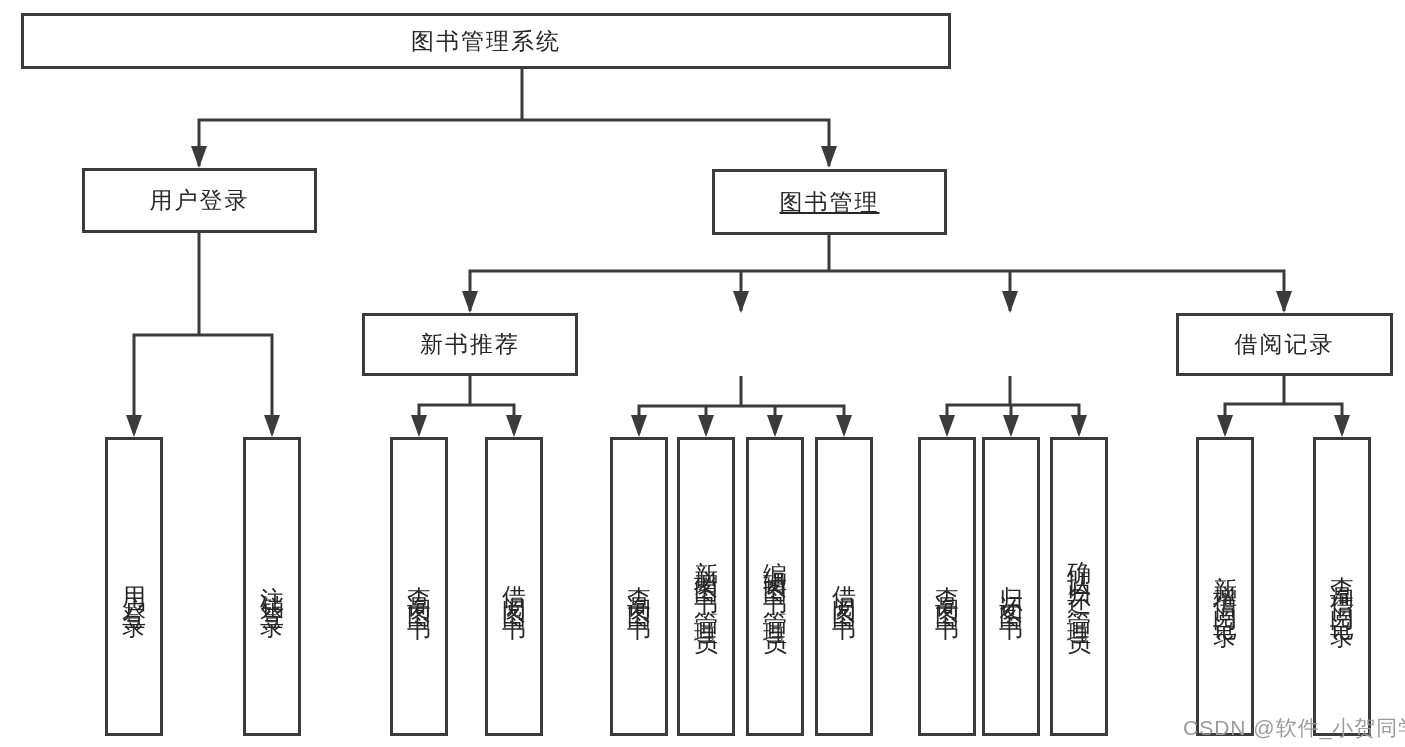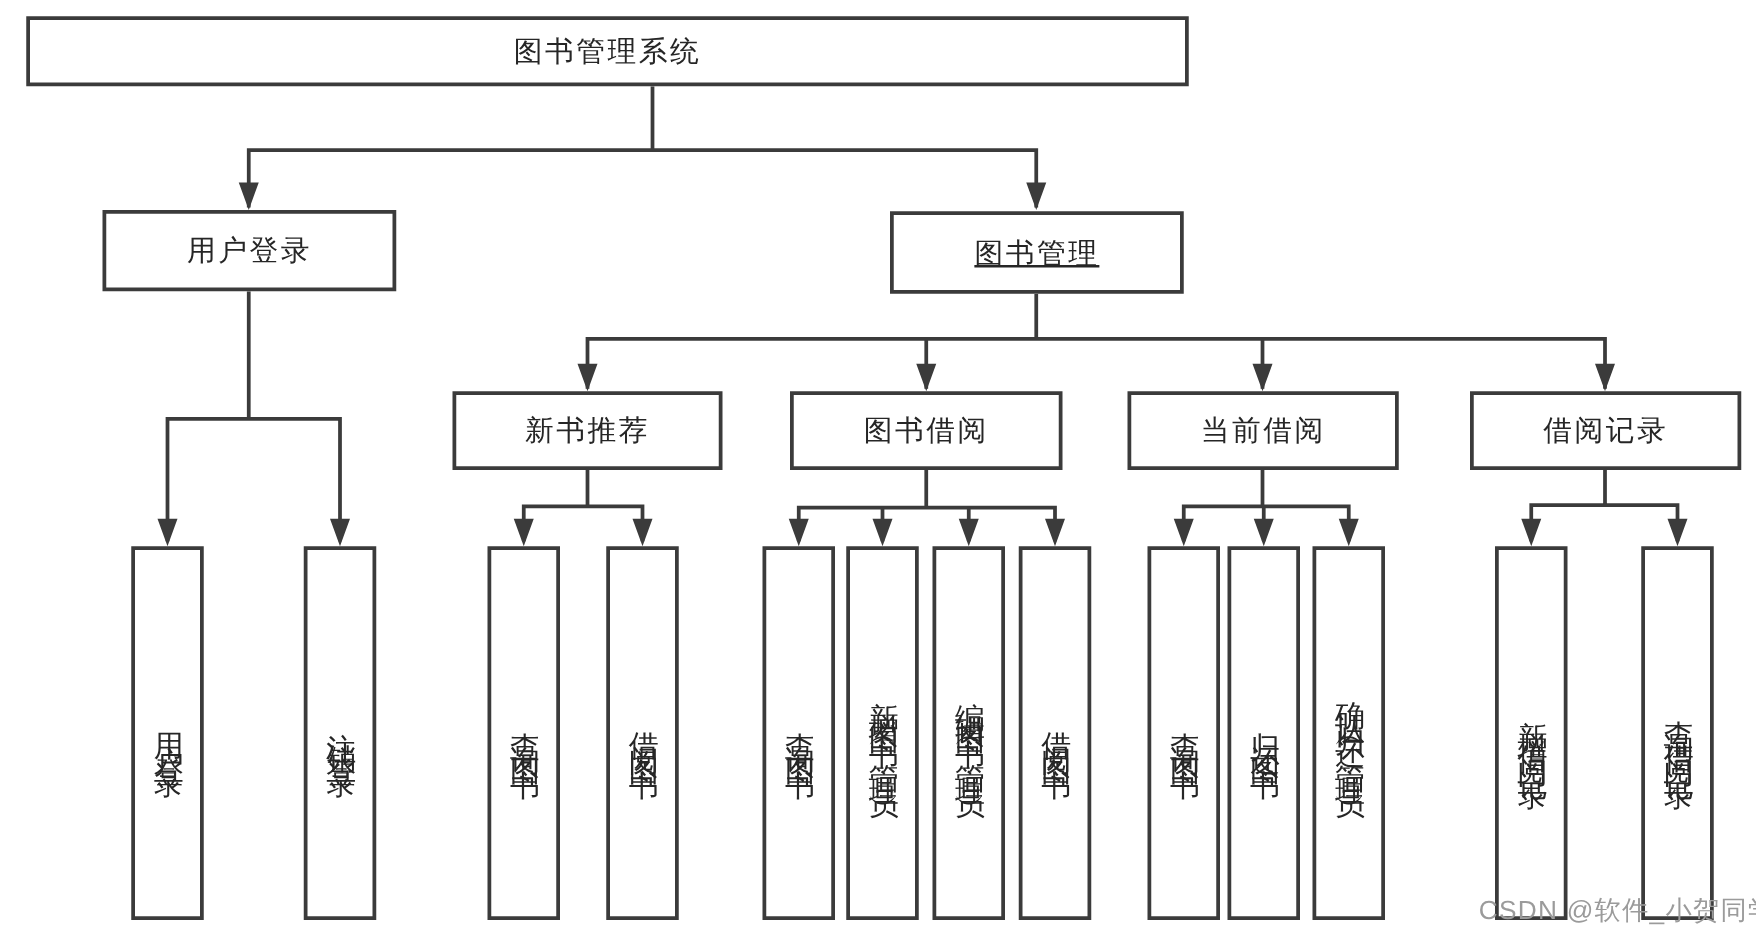--- a/index.html
+++ b/index.html
@@ -82,22 +82,20 @@
       <path class="ah" d="M1217 415 h16 L1225 437 Z M1334 415 h16 L1342 437 Z"></path>
     </g>
   </svg>
 
   <div class="box h-box" style="left:5px; top:13px; width:930px; height:56px;margin-left:16px;">图书管理系统</div>
 
   <div class="box h-box" style="left:82px; top:168px; width:235px; height:65px;">用户登录</div>
   <div class="box h-box" style="left:712px; top:169px; width:235px; height:66px;text-decoration:underline;">图书管理</div>
 
   <div class="box h-box" style="left:362px; top:313px; width:216px; height:63px;text-align:right;">新书推荐</div>
-  <div class="box h-box" style="left:632px; top:313px; width:218px; height:63px;">图书借阅</div>
-  <div class="box h-box" style="left:902px; top:313px; width:217px; height:63px;">当前借阅</div>
   <div class="box h-box" style="left:1176px; top:313px; width:217px; height:63px;">借阅记录</div>
 
   <div class="box v-box" style="left:105px;">用户登录</div>
   <div class="box v-box" style="left:243px;">注销登录</div>
 
   <div class="box v-box" style="left:390px;">查询图书</div>
   <div class="box v-box" style="left:485px;">借阅图书</div>
 
   <div class="box v-box" style="left:610px;">查询图书</div>
   <div class="box v-box" style="left:677px;">新增图书（管理员）</div>

